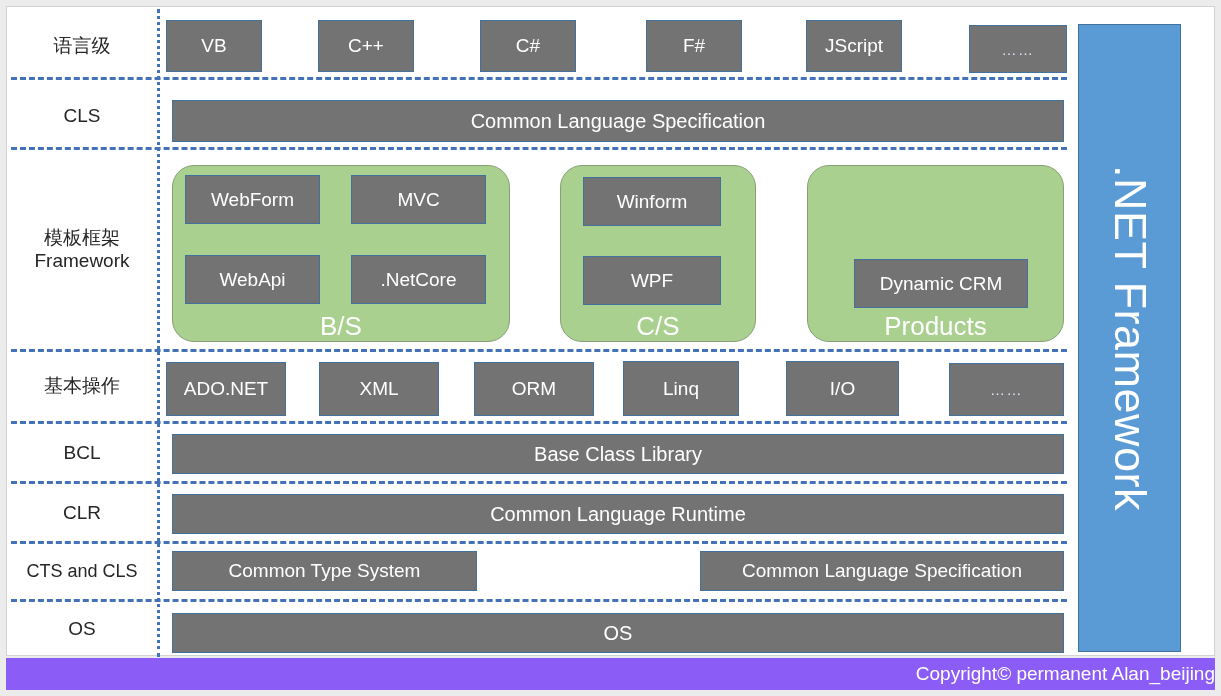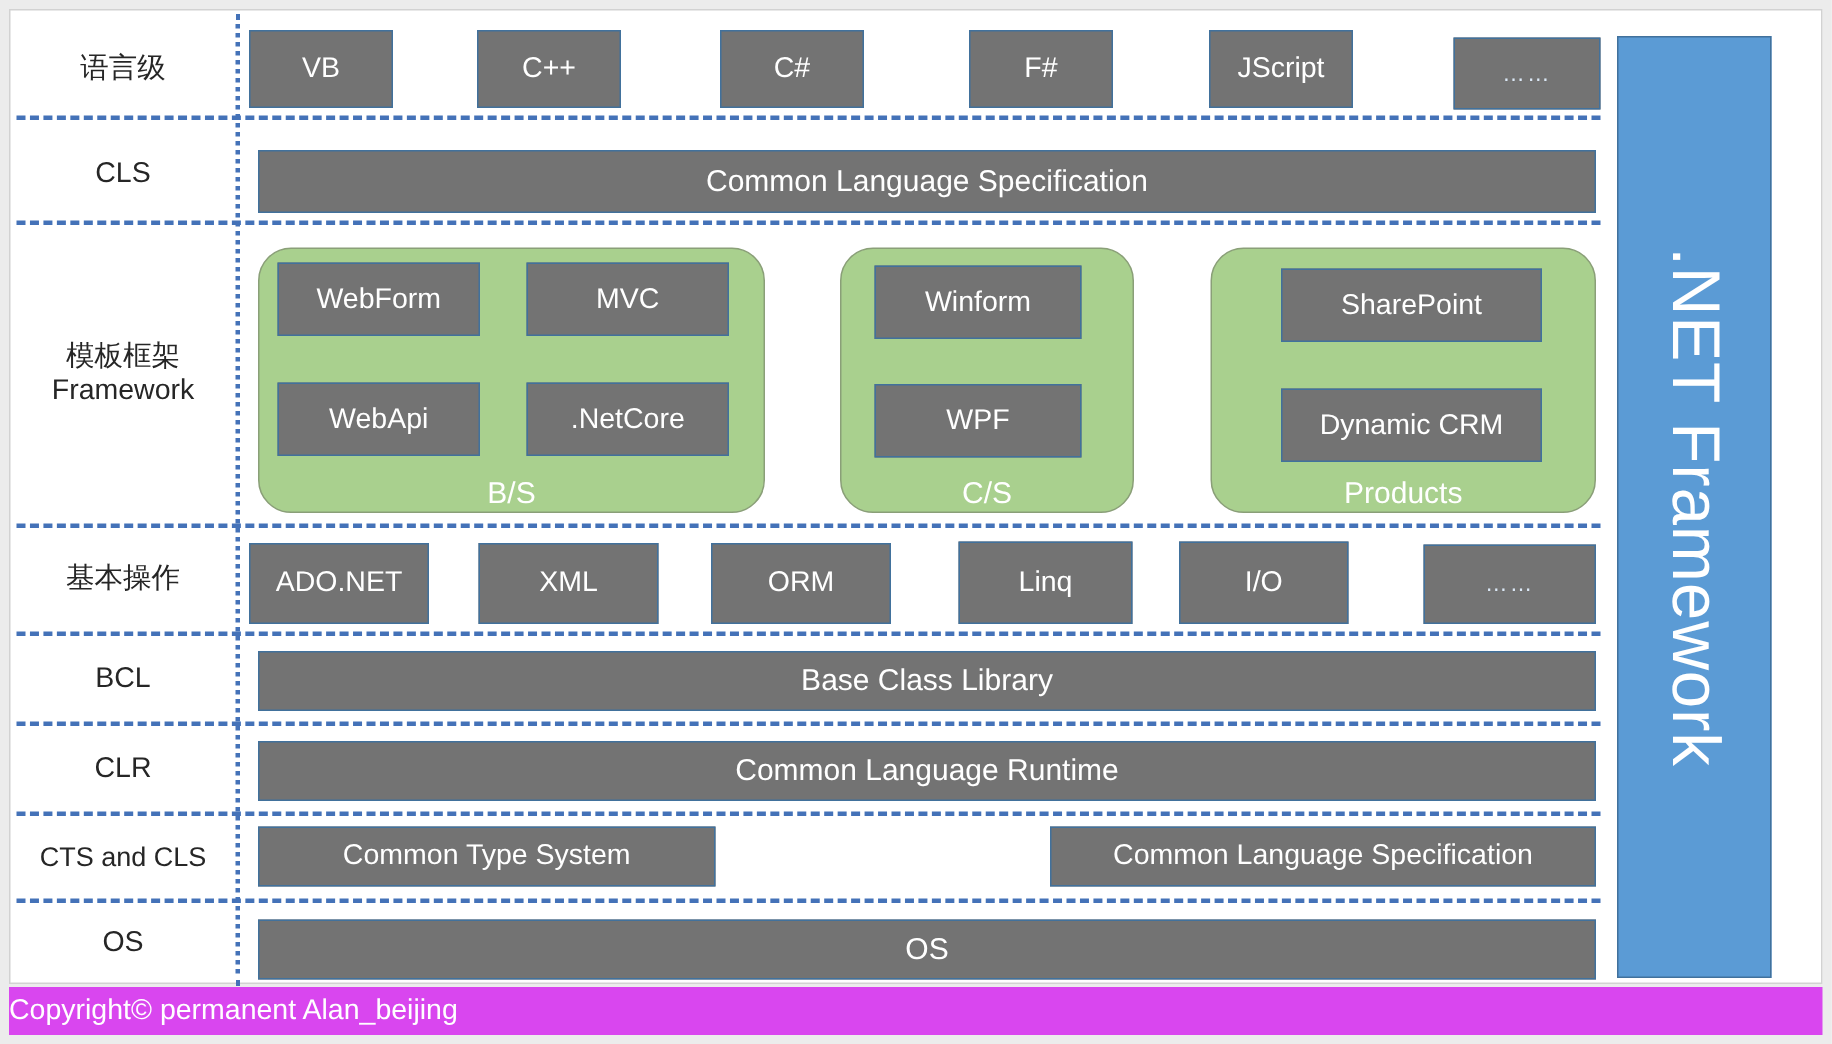--- a/index.html
+++ b/index.html
@@ -89,21 +89,21 @@
     border-radius: 22px;
     box-sizing: border-box;
   }
   .ggroup-label {
     position: absolute;
     left: 0;
     right: 0;
     bottom: 2px;
     text-align: center;
     color: #ffffff;
-    font-size: 20px;
+    font-size: 26px;
     line-height: 1;
   }
 
   
   #netbar {
     position: absolute;
     left: 1071px;
     top: 17px;
     width: 103px;
     height: 628px;
@@ -124,24 +124,24 @@
     letter-spacing: 0.5px;
   }
 
   
   #footer {
     position: absolute;
     left: 6px;
     top: 658px;
     width: 1209px;
     height: 32px;
-    background: #d946ef;
+    background: #8b5cf6;
     display: flex;
     align-items: center;
-    justify-content: flex-start;
+    justify-content: flex-end;
     color: #ffffff;
     font-size: 19px;
     box-sizing: border-box;
   }
 </style>
 </head>
 <body>
 
 <div id="stage">
   <div id="canvas">
@@ -185,27 +185,26 @@
 
     <div class="ggroup" style="left:553px;top:158px;width:196px;height:177px;">
       <div class="ggroup-label">C/S</div>
     </div>
     <div class="bbox" style="left:576px;top:170px;width:138px;height:49px;">Winform</div>
     <div class="bbox" style="left:576px;top:249px;width:138px;height:49px;">WPF</div>
 
     <div class="ggroup" style="left:800px;top:158px;width:257px;height:177px;">
       <div class="ggroup-label">Products</div>
     </div>
-    <div class="bbox" style="left:847px;top:172px;width:174px;height:49px;">SharePoint</div>
     <div class="bbox" style="left:847px;top:252px;width:174px;height:49px;">Dynamic CRM</div>
 
     <div class="bbox" style="left:159px;top:355px;width:120px;height:54px;">ADO.NET</div>
     <div class="bbox" style="left:467px;top:355px;width:120px;height:54px;">ORM</div>
     <div class="bbox" style="left:312px;top:355px;width:120px;height:54px;">XML</div>
-    <div class="bbox" style="left:616px;top:354px;width:116px;height:55px;margin-left:16px;">Linq</div>
+    <div class="bbox" style="left:616px;top:354px;width:116px;height:55px;">Linq</div>
     <div class="bbox" style="left:779px;top:354px;width:113px;height:55px;">I/O</div>
     <div class="bbox ell" style="left:942px;top:356px;width:115px;height:53px;">……</div>
 
     <div class="bbox big" style="left:165px;top:427px;width:892px;height:40px;">Base Class Library</div>
 
     <div class="bbox big" style="left:165px;top:487px;width:892px;height:40px;">Common Language Runtime</div>
 
     <div class="bbox" style="left:165px;top:544px;width:305px;height:40px;">Common Type System</div>
     <div class="bbox" style="left:693px;top:544px;width:364px;height:40px;">Common Language Specification</div>
 

